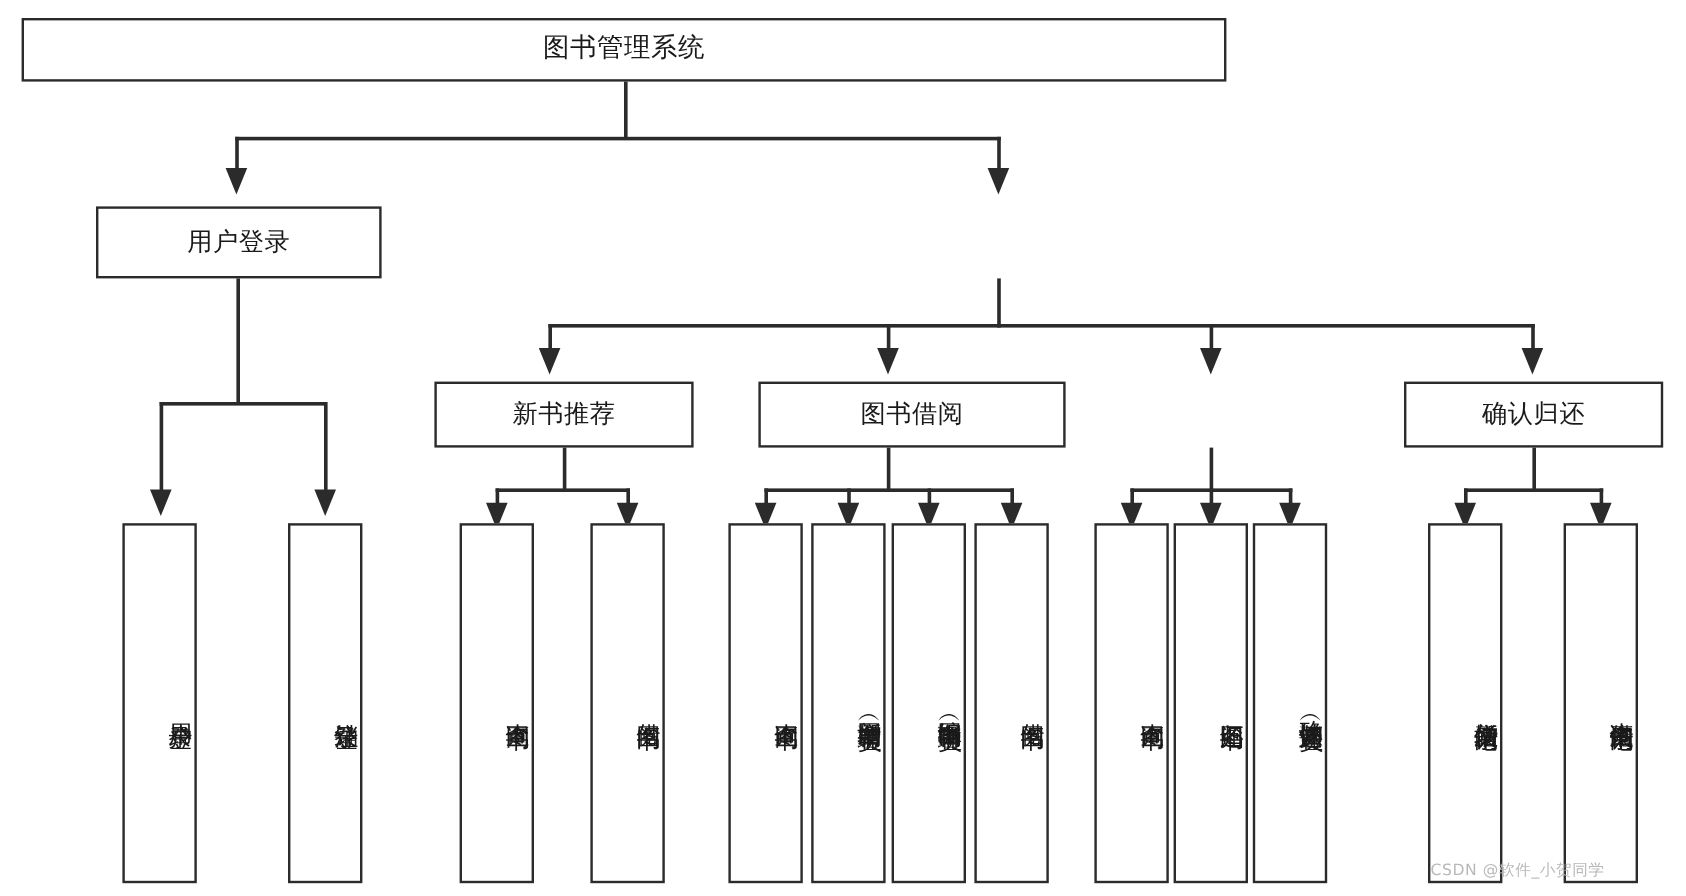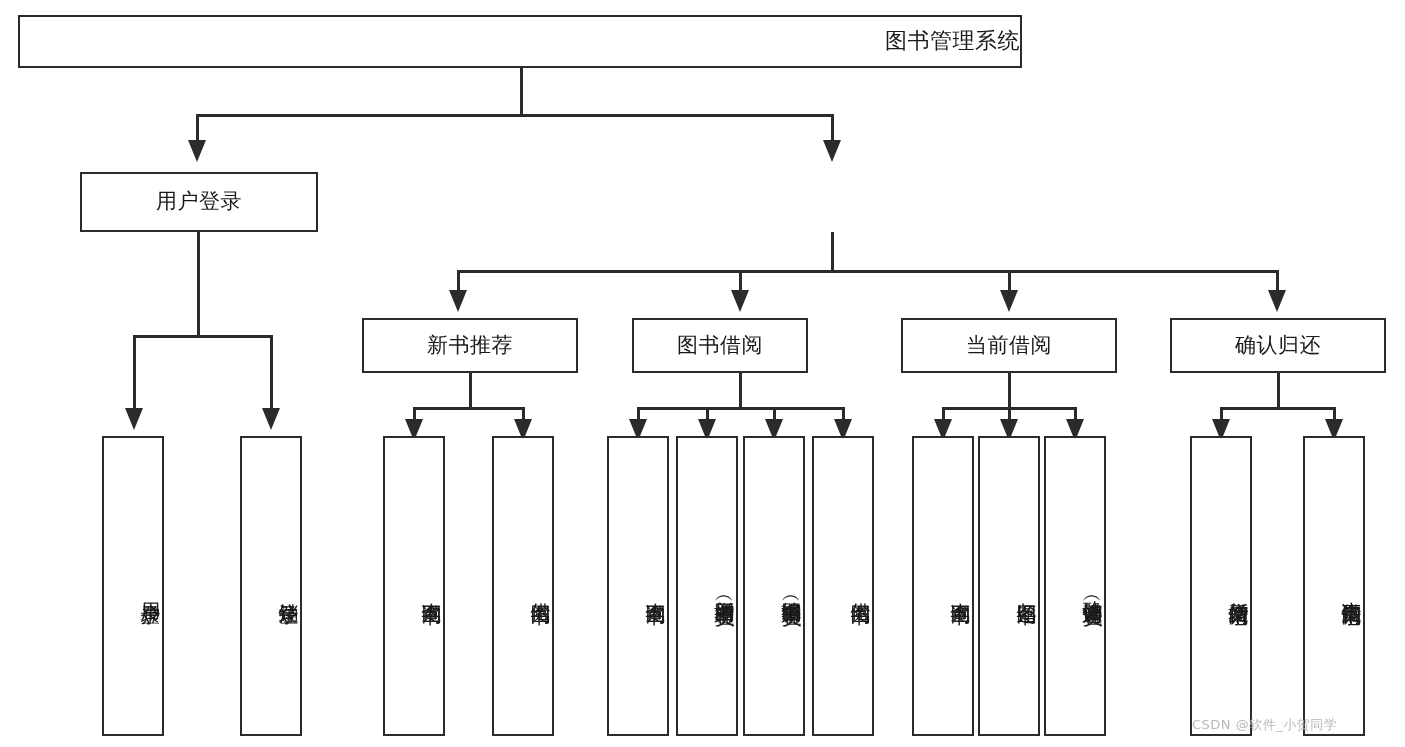--- a/index.html
+++ b/index.html
@@ -28,21 +28,20 @@
     justify-content: center;
     color: #1a1a1a;
   }
   .node.horiz {
     font-size: 21px;
     line-height: 1.1;
     letter-spacing: 0.5px;
   }
   .node.root {
     font-size: 22px;
-    justify-content: flex-end;
   }
   .node.vert {
     writing-mode: vertical-rl;
     text-orientation: upright;
     align-items: flex-start;
     justify-content: center;
     font-size: 20px;
     line-height: 1.18;
     letter-spacing: 1px;
     padding-top: 14px;
@@ -112,25 +111,22 @@
   <div class="edge v" style="left:739px; top:270px; height:22px;"></div>
   <div class="arrow" style="left:731px; top:290px;"></div>
   <div class="edge v" style="left:1008px; top:270px; height:22px;"></div>
   <div class="arrow" style="left:1000px; top:290px;"></div>
   <div class="edge v" style="left:1276px; top:270px; height:22px;"></div>
   <div class="arrow" style="left:1268px; top:290px;"></div>
 
   <div class="node horiz" style="left:362px; top:318px; width:216px; height:55px;">
     <span>新书推荐</span>
   </div>
-  <div class="node horiz" style="left:632px; top:318px; width:176px; height:55px;">
+  <div class="node horiz" style="left:632px; top:318px; width:256px; height:55px;">
     <span>图书借阅</span>
-  </div>
-  <div class="node horiz" style="left:901px; top:318px; width:216px; height:55px;">
-    <span>当前借阅</span>
   </div>
   <div class="node horiz" style="left:1170px; top:318px; width:216px; height:55px;">
     <span>确认归还</span>
   </div>
 
   <div class="edge v" style="left:469px; top:373px; height:36px;"></div>
   <div class="edge h" style="left:413px; top:407px; width:112px;"></div>
   <div class="edge v" style="left:413px; top:407px; height:14px;"></div>
   <div class="arrow" style="left:405px; top:419px;"></div>
   <div class="edge v" style="left:522px; top:407px; height:14px;"></div>

